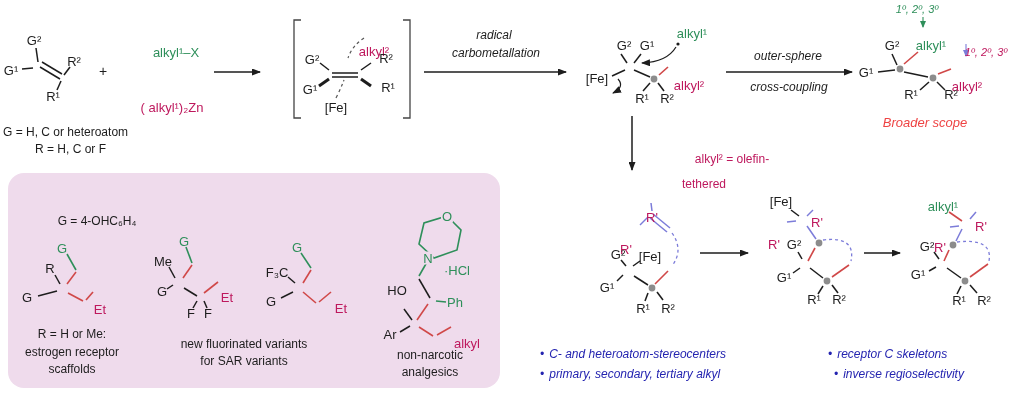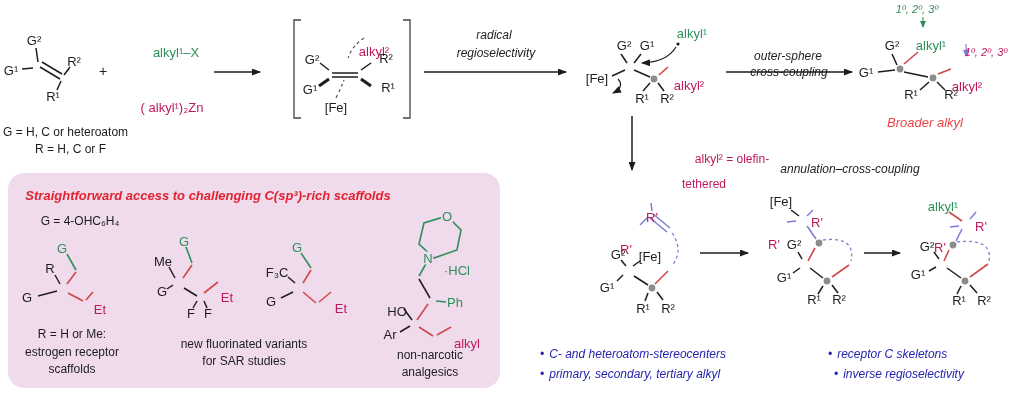--- a/index.html
+++ b/index.html
@@ -225,44 +225,43 @@
   <span class="lbl ll cap" style="left:35px;top:149px">R = H, C or F</span>
 
   <span class="lbl purple" style="left:374px;top:31px">alkyl²</span>
   <span class="lbl" style="left:312px;top:59px">G²</span>
   <span class="lbl" style="left:386px;top:58px">R²</span>
   <span class="lbl" style="left:310px;top:89px">G¹</span>
   <span class="lbl" style="left:388px;top:87px">R¹</span>
   <span class="lbl" style="left:336px;top:107px">[Fe]</span>
 
   <span class="lbl it cap" style="left:494px;top:35px">radical</span>
-  <span class="lbl it cap" style="left:496px;top:53px">regioselectivity</span>
+  <span class="lbl it cap" style="left:496px;top:53px">carbometallation</span>
   <span class="lbl it cap" style="left:788px;top:56px">outer-sphere</span>
-  <span class="lbl it cap" style="left:789px;top:72px">cross-coupling</span>
+  <span class="lbl it cap" style="left:789px;top:87px">cross-coupling</span>
   <span class="lbl purple cap" style="left:732px;top:139px">alkyl² = olefin-</span>
   <span class="lbl purple cap" style="left:704px;top:164px">tethered</span>
-  <span class="lbl it cap" style="left:850px;top:169px">annulation–cross-coupling</span>
 
   <span class="lbl" style="left:597px;top:78px">[Fe]</span>
   <span class="lbl" style="left:624px;top:45px">G²</span>
   <span class="lbl" style="left:647px;top:45px">G¹</span>
   <span class="lbl green" style="left:692px;top:33px">alkyl¹</span>
   <span class="lbl purple" style="left:689px;top:65px">alkyl²</span>
   <span class="lbl" style="left:642px;top:98px">R¹</span>
   <span class="lbl" style="left:667px;top:98px">R²</span>
 
   <span class="lbl it green sm" style="left:917px;top:9px">1º, 2º, 3º</span>
   <span class="lbl it purple sm" style="left:986px;top:32px">1º, 2º, 3º</span>
   <span class="lbl" style="left:892px;top:45px">G²</span>
   <span class="lbl green" style="left:931px;top:45px">alkyl¹</span>
   <span class="lbl" style="left:866px;top:72px">G¹</span>
   <span class="lbl purple" style="left:967px;top:66px">alkyl²</span>
   <span class="lbl" style="left:911px;top:94px">R¹</span>
   <span class="lbl" style="left:951px;top:94px">R²</span>
-  <span class="lbl it redl" style="left:925px;top:122px">Broader alkyl</span>
+  <span class="lbl it redl" style="left:925px;top:122px">Broader scope</span>
 
   <span class="lbl purple" style="left:652px;top:197px">R'</span>
   <span class="lbl purple" style="left:626px;top:229px">R'</span>
   <span class="lbl" style="left:618px;top:254px">G²</span>
   <span class="lbl" style="left:650px;top:256px">[Fe]</span>
   <span class="lbl" style="left:607px;top:287px">G¹</span>
   <span class="lbl" style="left:643px;top:308px">R¹</span>
   <span class="lbl" style="left:668px;top:308px">R²</span>
 
   <span class="lbl" style="left:781px;top:201px">[Fe]</span>
@@ -291,48 +290,47 @@
   </span>
   <span class="lbl ll it dkblue cap bullet-line" style="left:828px;top:354px">
     <span>•</span>
       <span>receptor C skeletons</span>
   </span>
   <span class="lbl ll it dkblue cap bullet-line" style="left:834px;top:374px">
     <span>•</span>
       <span>inverse regioselectivity</span>
   </span>
 
-  <span class="lbl it b red" style="left:208px;top:195px">Straightforward access to challenging C(sp³)-rich scaffolds</span>
-  <span class="lbl cap" style="left:80px;top:221px">G = 4-OHC₆H₄</span>
+  <span class="lbl cap" style="left:97px;top:221px">G = 4-OHC₆H₄</span>
 
   <span class="lbl green" style="left:62px;top:248px">G</span>
   <span class="lbl" style="left:50px;top:268px">R</span>
   <span class="lbl" style="left:27px;top:297px">G</span>
   <span class="lbl purple" style="left:100px;top:289px">Et</span>
   <span class="lbl cap" style="left:72px;top:334px">R = H or Me:</span>
   <span class="lbl cap" style="left:72px;top:352px">estrogen receptor</span>
   <span class="lbl cap" style="left:72px;top:369px">scaffolds</span>
 
   <span class="lbl green" style="left:184px;top:241px">G</span>
   <span class="lbl" style="left:163px;top:261px">Me</span>
   <span class="lbl" style="left:162px;top:291px">G</span>
   <span class="lbl purple" style="left:227px;top:277px">Et</span>
   <span class="lbl" style="left:191px;top:313px">F</span>
   <span class="lbl" style="left:208px;top:313px">F</span>
   <span class="lbl cap" style="left:244px;top:344px">new fluorinated variants</span>
-  <span class="lbl cap" style="left:244px;top:361px">for SAR studies</span>
+  <span class="lbl cap" style="left:244px;top:361px">for SAR variants</span>
 
   <span class="lbl green" style="left:297px;top:247px">G</span>
   <span class="lbl" style="left:277px;top:272px">F₃C</span>
   <span class="lbl" style="left:271px;top:301px">G</span>
   <span class="lbl purple" style="left:341px;top:288px">Et</span>
 
   <span class="lbl green mask" style="left:447px;top:216px">O</span>
   <span class="lbl green mask" style="left:428px;top:258px">N</span>
   <span class="lbl green" style="left:457px;top:270px">·HCl</span>
-  <span class="lbl" style="left:397px;top:311px">HO</span>
+  <span class="lbl" style="left:397px;top:290px">HO</span>
   <span class="lbl green" style="left:455px;top:302px">Ph</span>
   <span class="lbl" style="left:390px;top:334px">Ar</span>
   <span class="lbl purple" style="left:467px;top:323px">alkyl</span>
   <span class="lbl cap" style="left:430px;top:355px">non-narcotic</span>
   <span class="lbl cap" style="left:430px;top:372px">analgesics</span>
 
 </div>
 
 </body></html>

